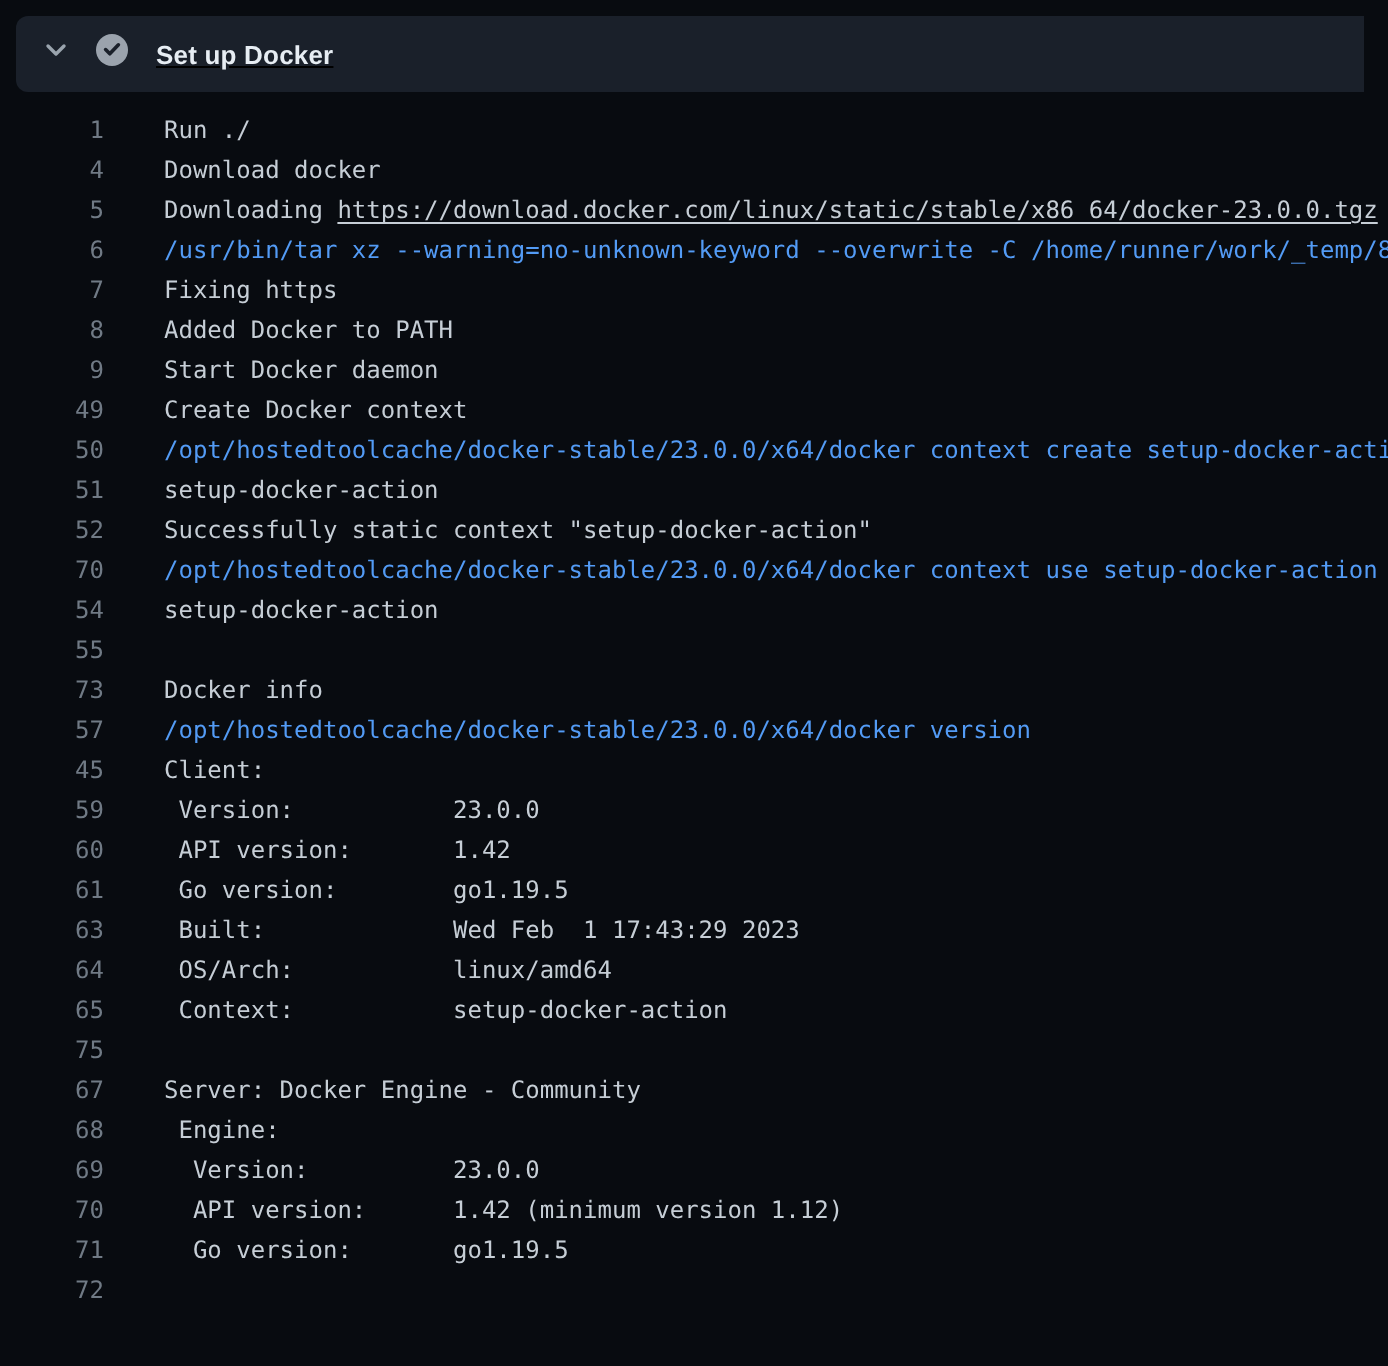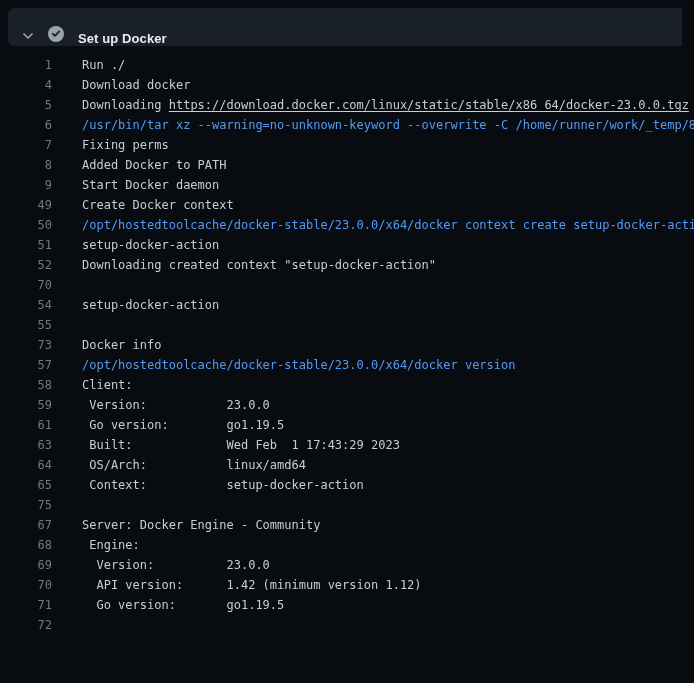--- a/index.html
+++ b/index.html
@@ -10,23 +10,24 @@
     overflow: hidden;
   }
   .step-header {
     position: absolute;
     left: 8px; top: 8px; right: 12px;
     height: 38px;
     background: #1a202a;
     border-top-left-radius: 6px;
     border-bottom-left-radius: 6px;
     display: flex;
-    align-items: flex-end;
+    align-items: center;
     padding-left: 14px;
     cursor: pointer;
+    text-decoration: underline;
   }
   .step-header .chev { margin-right: 14px; display: block; }
   .step-header .statusicon { margin-right: 14px; display: block; }
   .step-title {
     font-family: "Liberation Sans", sans-serif;
     font-size: 13px;
     font-weight: 600;
     color: #e7edf3;
     letter-spacing: .1px;
   }
@@ -73,34 +74,35 @@
     </svg>
   </span>
   <span class="step-title">Set up Docker</span>
 </div>
 
 <div class="log" id="log-lines">
     <div class="line"><span class="num">1</span><span class="content"><span class="group-title">Run ./</span></span></div>
     <div class="line"><span class="num">4</span><span class="content"><span class="group-title">Download docker</span></span></div>
     <div class="line"><span class="num">5</span><span class="content"><span>Downloading </span><span class="loglink">https://download.docker.com/linux/static/stable/x86_64/docker-23.0.0.tgz</span></span></div>
     <div class="line"><span class="num">6</span><span class="content cmd">/usr/bin/tar xz --warning=no-unknown-keyword --overwrite -C /home/runner/work/_temp/8c91</span></div>
-    <div class="line"><span class="num">7</span><span class="content">Fixing perms</span></div>
+    <div class="line"><span class="num">7</span><span class="content">Fixing https</span></div>
     <div class="line"><span class="num">8</span><span class="content">Added Docker to PATH</span></div>
     <div class="line"><span class="num">9</span><span class="content"><span class="group-title">Start Docker daemon</span></span></div>
     <div class="line"><span class="num">49</span><span class="content"><span class="group-title">Create Docker context</span></span></div>
     <div class="line"><span class="num">50</span><span class="content cmd">/opt/hostedtoolcache/docker-stable/23.0.0/x64/docker context create setup-docker-action</span></div>
     <div class="line"><span class="num">51</span><span class="content">setup-docker-action</span></div>
-    <div class="line"><span class="num">52</span><span class="content">Downloading created context "setup-docker-action"</span></div>
-    <div class="line"><span class="num">70</span></div>
+    <div class="line"><span class="num">52</span><span class="content">Successfully static context "setup-docker-action"</span></div>
+    <div class="line"><span class="num">70</span><span class="content cmd">/opt/hostedtoolcache/docker-stable/23.0.0/x64/docker context use setup-docker-action</span></div>
     <div class="line"><span class="num">54</span><span class="content">setup-docker-action</span></div>
     <div class="line"><span class="num">55</span></div>
     <div class="line"><span class="num">73</span><span class="content"><span class="group-title">Docker info</span></span></div>
     <div class="line"><span class="num">57</span><span class="content cmd">/opt/hostedtoolcache/docker-stable/23.0.0/x64/docker version</span></div>
-    <div class="line"><span class="num">58</span><span class="content">Client:</span></div>
+    <div class="line"><span class="num">45</span><span class="content">Client:</span></div>
     <div class="line"><span class="num">59</span><span class="content"> Version:           23.0.0</span></div>
+    <div class="line"><span class="num">60</span><span class="content"> API version:       1.42</span></div>
     <div class="line"><span class="num">61</span><span class="content"> Go version:        go1.19.5</span></div>
     <div class="line"><span class="num">63</span><span class="content"> Built:             Wed Feb  1 17:43:29 2023</span></div>
     <div class="line"><span class="num">64</span><span class="content"> OS/Arch:           linux/amd64</span></div>
     <div class="line"><span class="num">65</span><span class="content"> Context:           setup-docker-action</span></div>
     <div class="line"><span class="num">75</span><span class="content"></span></div>
     <div class="line"><span class="num">67</span><span class="content">Server: Docker Engine - Community</span></div>
     <div class="line"><span class="num">68</span><span class="content"> Engine:</span></div>
     <div class="line"><span class="num">69</span><span class="content">  Version:          23.0.0</span></div>
     <div class="line"><span class="num">70</span><span class="content">  API version:      1.42 (minimum version 1.12)</span></div>
     <div class="line"><span class="num">71</span><span class="content">  Go version:       go1.19.5</span></div>

